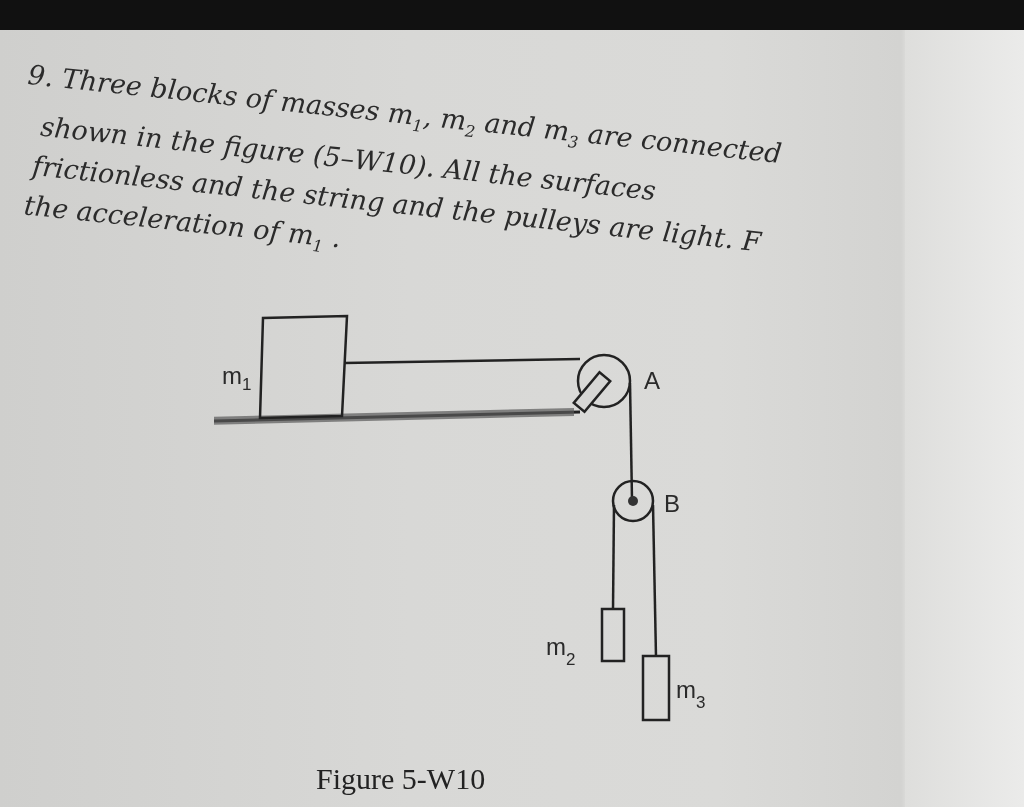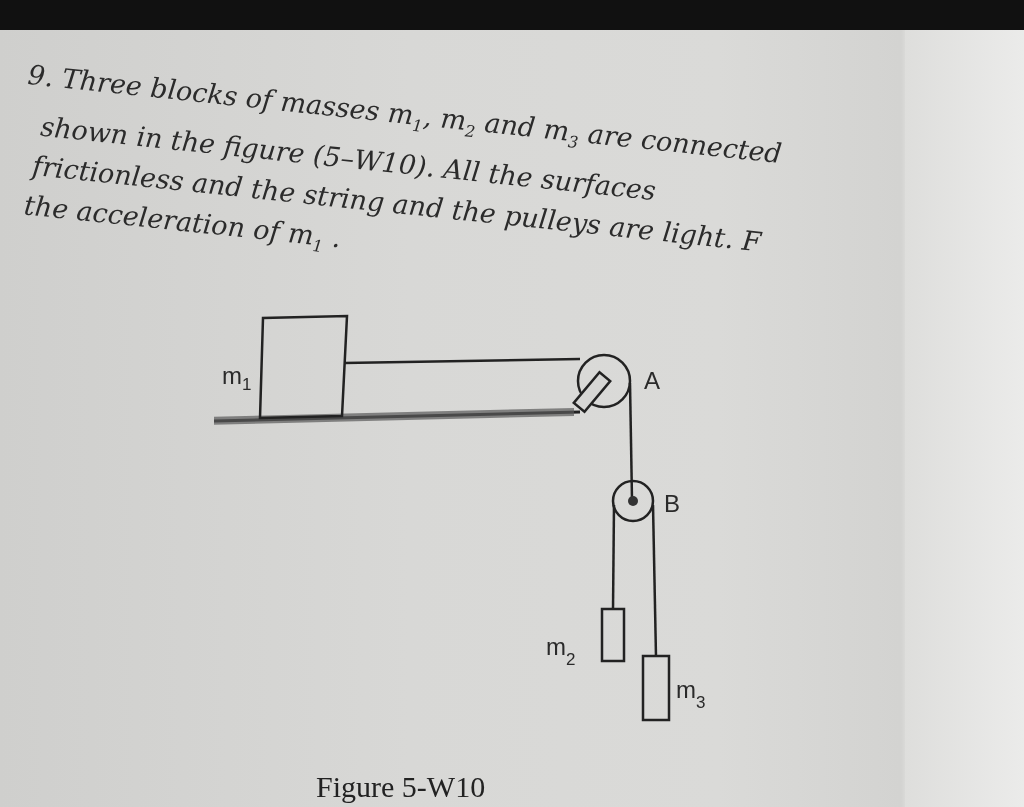--- a/index.html
+++ b/index.html
@@ -5,21 +5,21 @@
   html, body { margin:0; padding:0; }
   body { width:1024px; height:807px; overflow:hidden; background:#1a1a1a; position:relative; font-family:"DejaVu Serif", serif; }
   .topbar { position:absolute; left:0; top:0; width:1024px; height:30px; background:#111; }
   .page { position:absolute; left:0; top:30px; width:1024px; height:777px;
           background: linear-gradient(90deg, #cfcfcd 0%, #d8d8d6 40%, #dadad8 70%, #d3d3d1 88%, #e4e4e2 89%, #e8e8e6 100%); }
   .edge { position:absolute; left:905px; top:30px; width:119px; height:777px; background:linear-gradient(90deg,#dededc,#ebebea); }
   .qtext { position:absolute; left:30px; top:55px; width:900px; transform:rotate(6deg); transform-origin:0 0;
            font-family:"DejaVu Serif", serif; font-style:italic; font-size:27px; line-height:40px; color:#2b2b2b; }
   .qline { white-space:nowrap; }
   .qline sub { font-size:16px; }
-  .caption { position:absolute; left:316px; top:762px; font-family:"Liberation Serif", serif; font-size:30px; color:#222;margin-top:8px; }
+  .caption { position:absolute; left:316px; top:762px; font-family:"Liberation Serif", serif; font-size:30px; color:#222; }
   svg.fig { position:absolute; left:0; top:0; }
   .lbl { font-family:"Liberation Sans", sans-serif; font-size:24px; fill:#2a2a2a; }
   .lbl-sub { font-family:"Liberation Sans", sans-serif; font-size:17px; fill:#2a2a2a; }
 </style>
 </head>
 <body>
 
 <div class="topbar"></div>
 <div class="page"></div>
 <div class="edge"></div>

